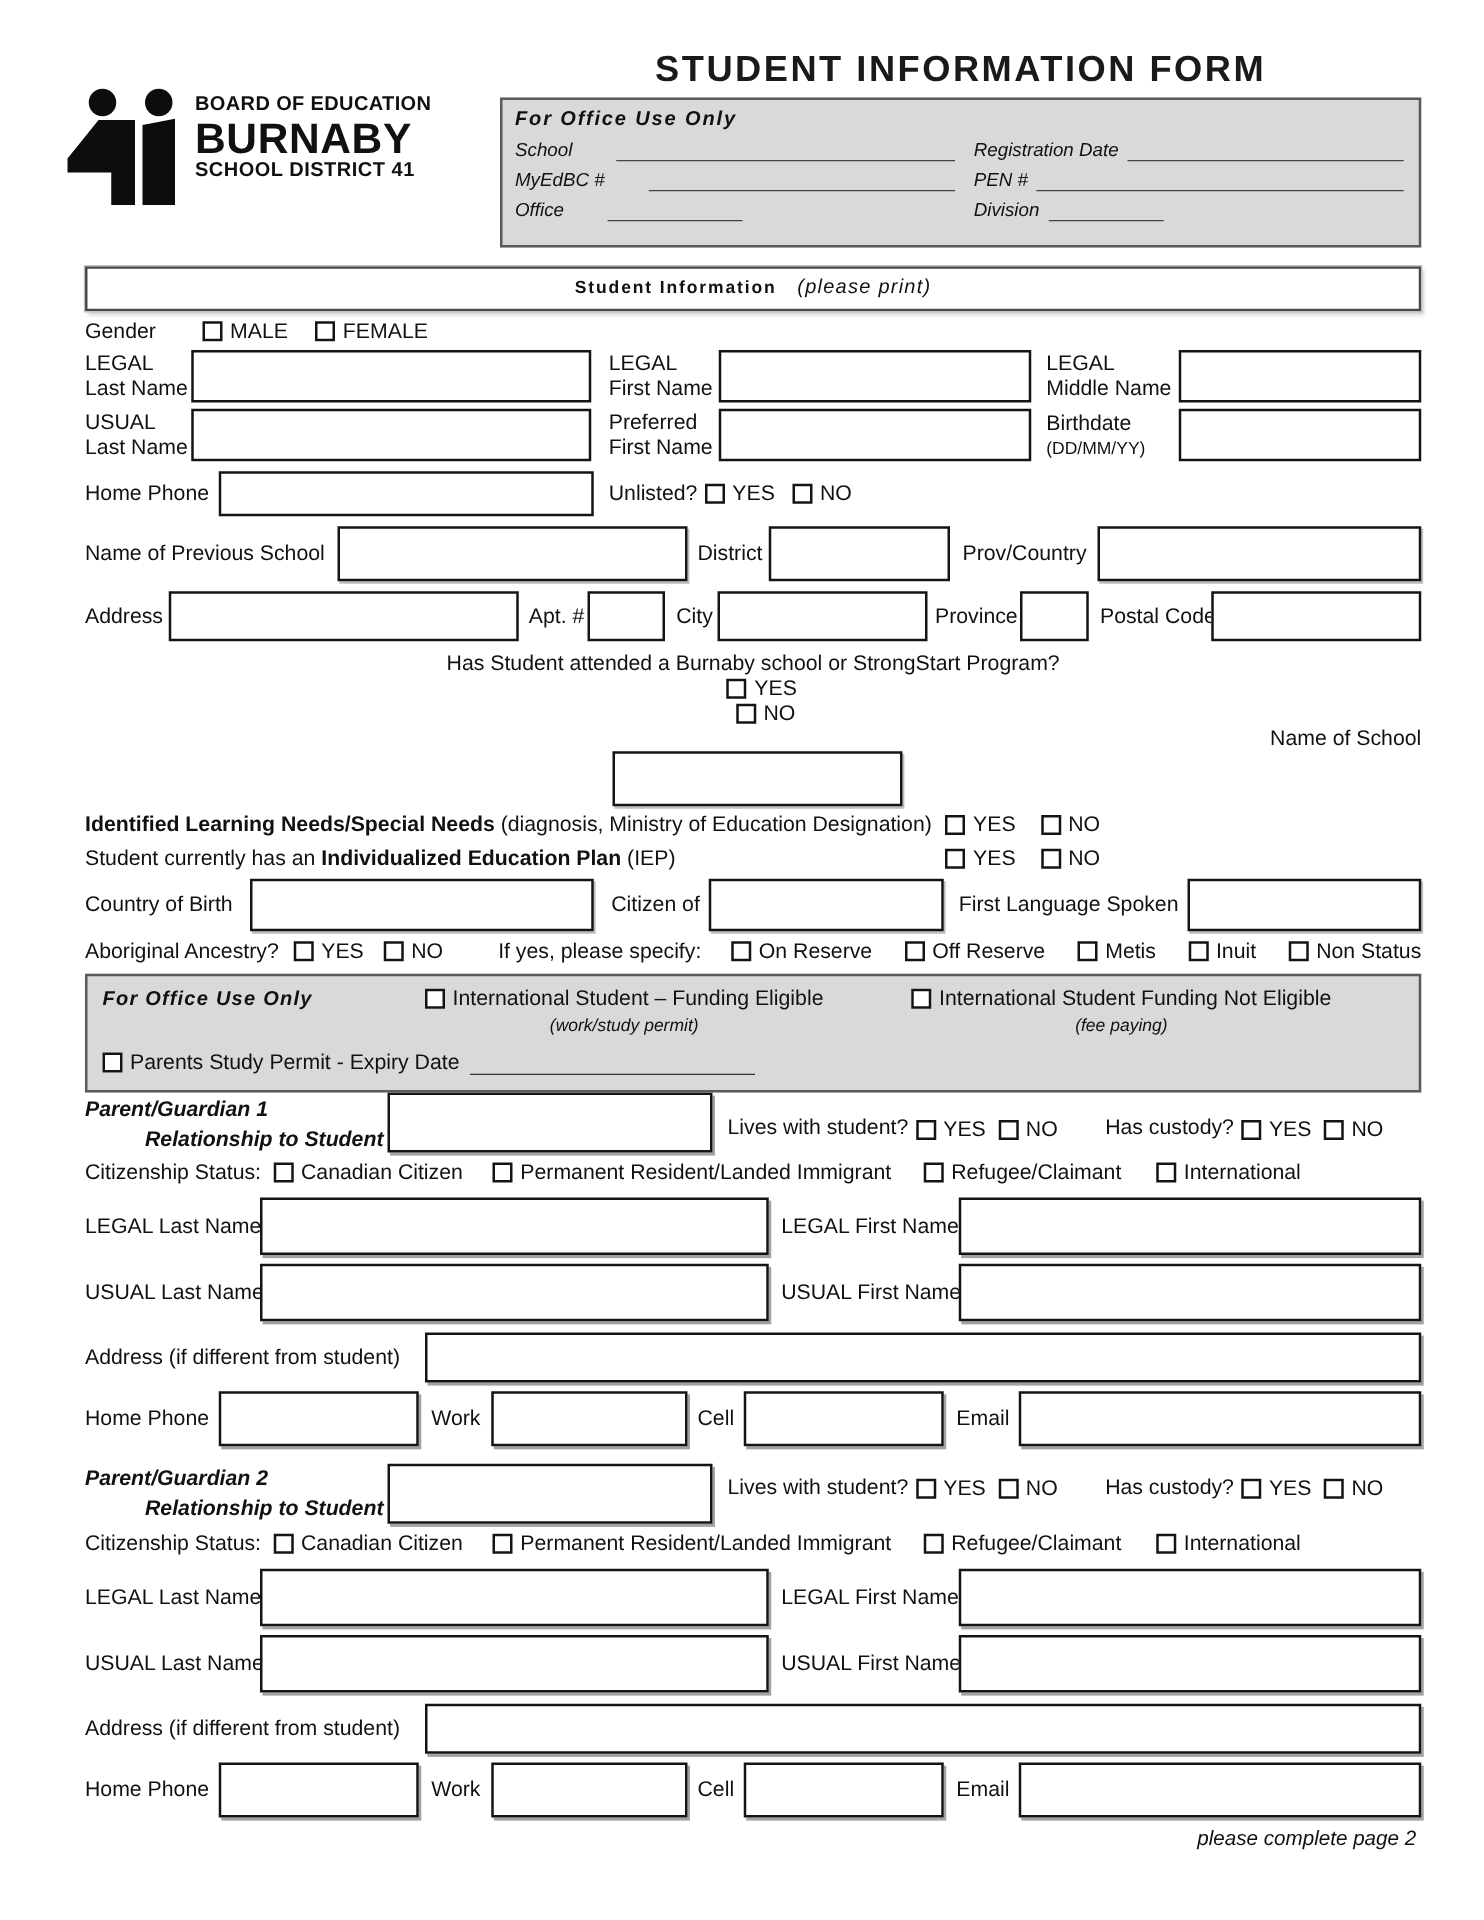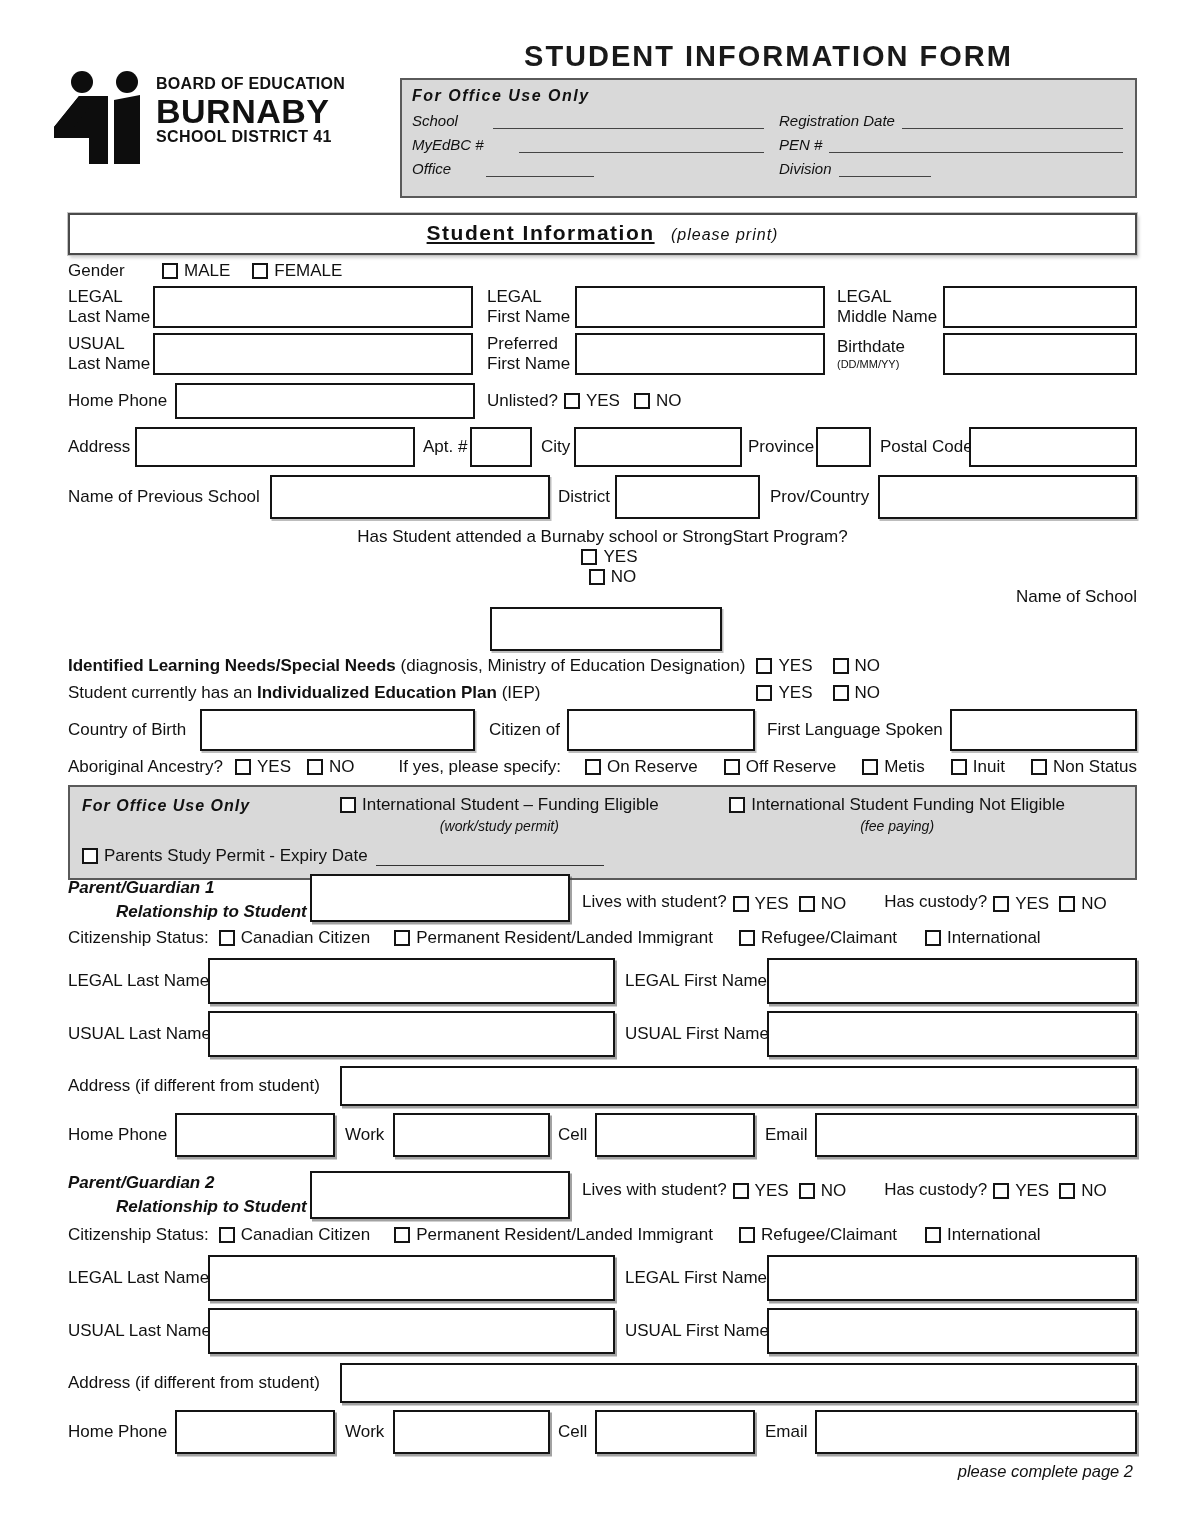--- a/index.html
+++ b/index.html
@@ -28,27 +28,27 @@
   .ob-line.short { flex:none; width:108px; }
   .ob-line.short2 { flex:none; width:92px; }
 
   
   .section-abs { position:absolute; left:68px; right:50px; }
   #student-section { top:213px; }
   #parent-section { top:866px; }
 
   .section-bar { border:2px solid #4a4a4a; outline:1px solid #c4c4c4; background:#fff;
     text-align:center; padding:6px 0 8px; box-shadow:2px 3px 3px rgba(0,0,0,.18); }
-  .section-bar .big { font-size:21px; font-weight:700; letter-spacing:1.5px;text-decoration:underline; }
+  .section-bar .big { font-size:14px; font-weight:700; letter-spacing:1.5px; }
   .section-bar .note { font-style:italic; font-size:16px; letter-spacing:1px; margin-left:12px; }
 
   .row { display:flex; align-items:center; white-space:nowrap; }
   .lbl { font-size:17px; }
   .lbl2 { font-size:17px; line-height:1.2; }
-  .sm { font-size:11px; }
+  .sm { font-size:14px; }
   .b { font-weight:700; }
   .bi { font-weight:700; font-style:italic; }
   .cb { display:inline-block; width:16px; height:16px; border:2.5px solid #141414; background:#fff; flex:none; }
   .cbp { display:flex; align-items:center; gap:6px; }
   .ibox { border:2px solid #141414; background:#fff; flex:none; }
   .sh  { box-shadow:2px 2.5px 0 rgba(70,70,70,.5); }
   .sh2 { box-shadow:1.5px 2px 0 rgba(90,90,90,.4); }
   .grow { flex:1; }
 
   
@@ -183,41 +183,41 @@
           <span class="cb"></span>
           <span class="lbl">YES</span>
         </span>
       <span class="cbp" style="margin-left:14px;">
           <span class="cb"></span>
           <span class="lbl">NO</span>
         </span>
     </div>
 
     <div class="row" style="margin-top:8px;">
+      <span class="lbl" style="width:202px;">Name of Previous School</span>
+      <span class="ibox sh2" style="width:280px;height:44px;"></span>
+      <span class="lbl" style="width:65px;padding-left:8px;">District</span>
+      <span class="ibox" style="width:145px;height:44px;"></span>
+      <span class="lbl" style="width:118px;padding-left:10px;">Prov/Country</span>
+      <span class="ibox sh2 grow" style="height:44px;"></span>
+    </div>
+
+    <div class="row" style="margin-top:8px;">
       <span class="lbl" style="width:67px;">Address</span>
       <span class="ibox" style="width:280px;height:40px;"></span>
       <span class="lbl" style="width:55px;padding-left:8px;">Apt. #</span>
       <span class="ibox" style="width:62px;height:40px;"></span>
       <span class="lbl" style="width:42px;padding-left:9px;">City</span>
       <span class="ibox" style="width:168px;height:40px;"></span>
       <span class="lbl" style="width:74px;padding-left:6px;">Province</span>
       <span class="ibox" style="width:55px;height:40px;"></span>
       <span class="lbl" style="width:98px;padding-left:9px;">Postal Code</span>
       <span class="ibox grow" style="height:40px;"></span>
     </div>
 
-    <div class="row" style="margin-top:8px;">
-      <span class="lbl" style="width:202px;">Name of Previous School</span>
-      <span class="ibox sh2" style="width:280px;height:44px;"></span>
-      <span class="lbl" style="width:65px;padding-left:8px;">District</span>
-      <span class="ibox" style="width:145px;height:44px;"></span>
-      <span class="lbl" style="width:118px;padding-left:10px;">Prov/Country</span>
-      <span class="ibox sh2 grow" style="height:44px;"></span>
-    </div>
-
     <div class="row" style="margin-top:8px;flex-direction:column;">
       <span class="lbl">Has Student attended a Burnaby school or StrongStart Program?</span>
       <span class="cbp" style="margin-left:14px;">
           <span class="cb"></span>
           <span class="lbl">YES</span>
         </span>
       <span class="cbp" style="margin-left:20px;">
           <span class="cb"></span>
           <span class="lbl">NO</span>
         </span>

